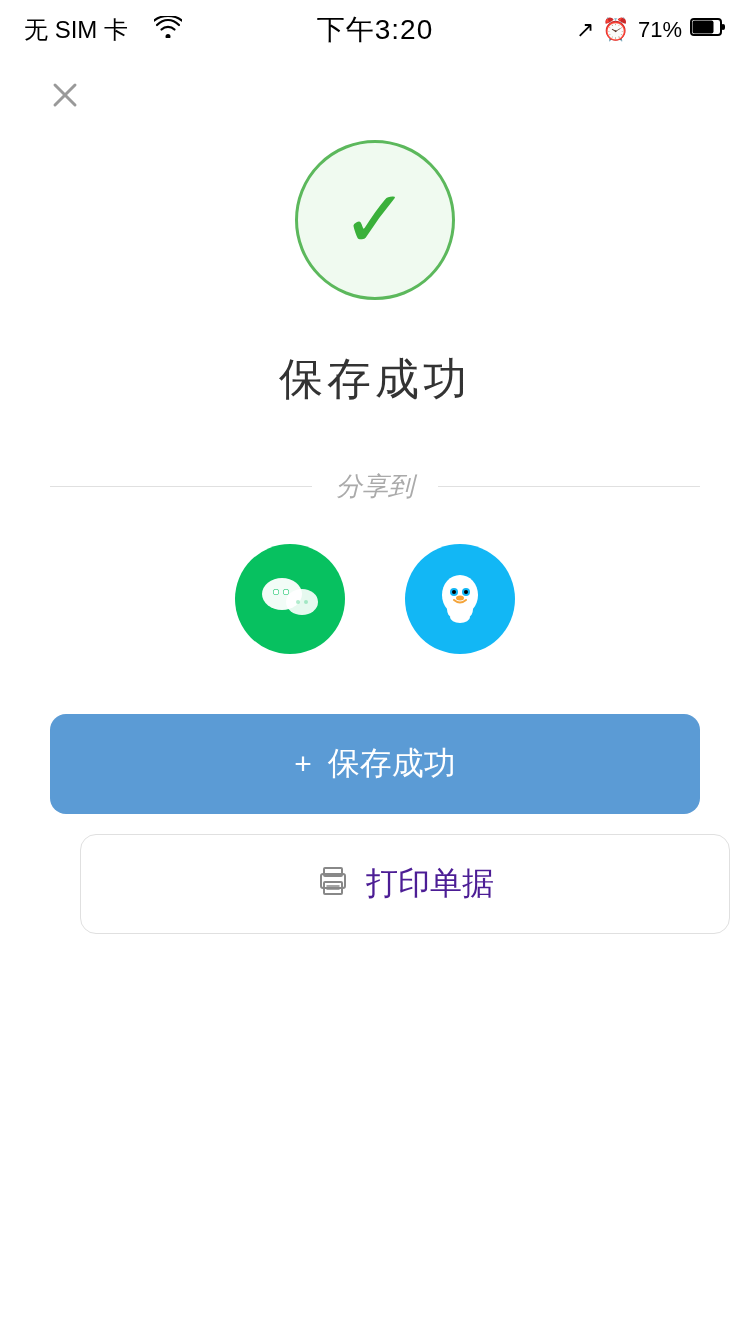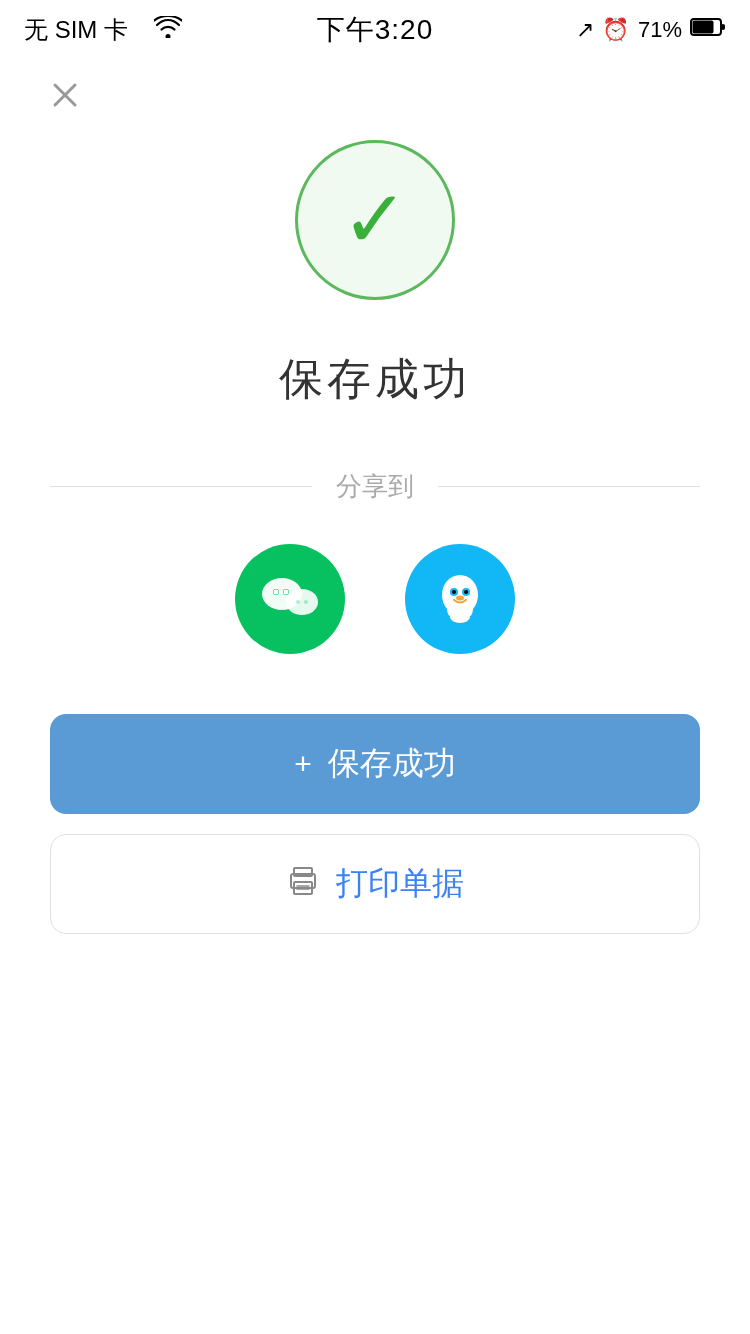--- a/index.html
+++ b/index.html
@@ -119,20 +119,21 @@
       align-items: center;
       margin-bottom: 60px;
     }
 
     .share-divider-container {
       width: 100%;
       display: flex;
       align-items: center;
       padding: 0 50px;
       margin-bottom: 40px;
+      font-style: italic;
     }
 
     .divider-line {
       flex: 1;
       height: 1px;
       background: #e0e0e0;
     }
 
     .share-label {
       font-size: 26px;
@@ -186,22 +187,23 @@
       cursor: pointer;
     }
 
     .btn-primary {
       background: #5b9bd5;
       color: #fff;
     }
 
     .btn-secondary {
       background: #fff;
-      color: #3b82f6;
+      color: #4c1d95;
       border: 1px solid #e0e0e0;
+      margin-left: 30px;
     }
 
     .btn-icon {
       font-size: 30px;
     }
 
   </style>
 </head>
 <body>
 

